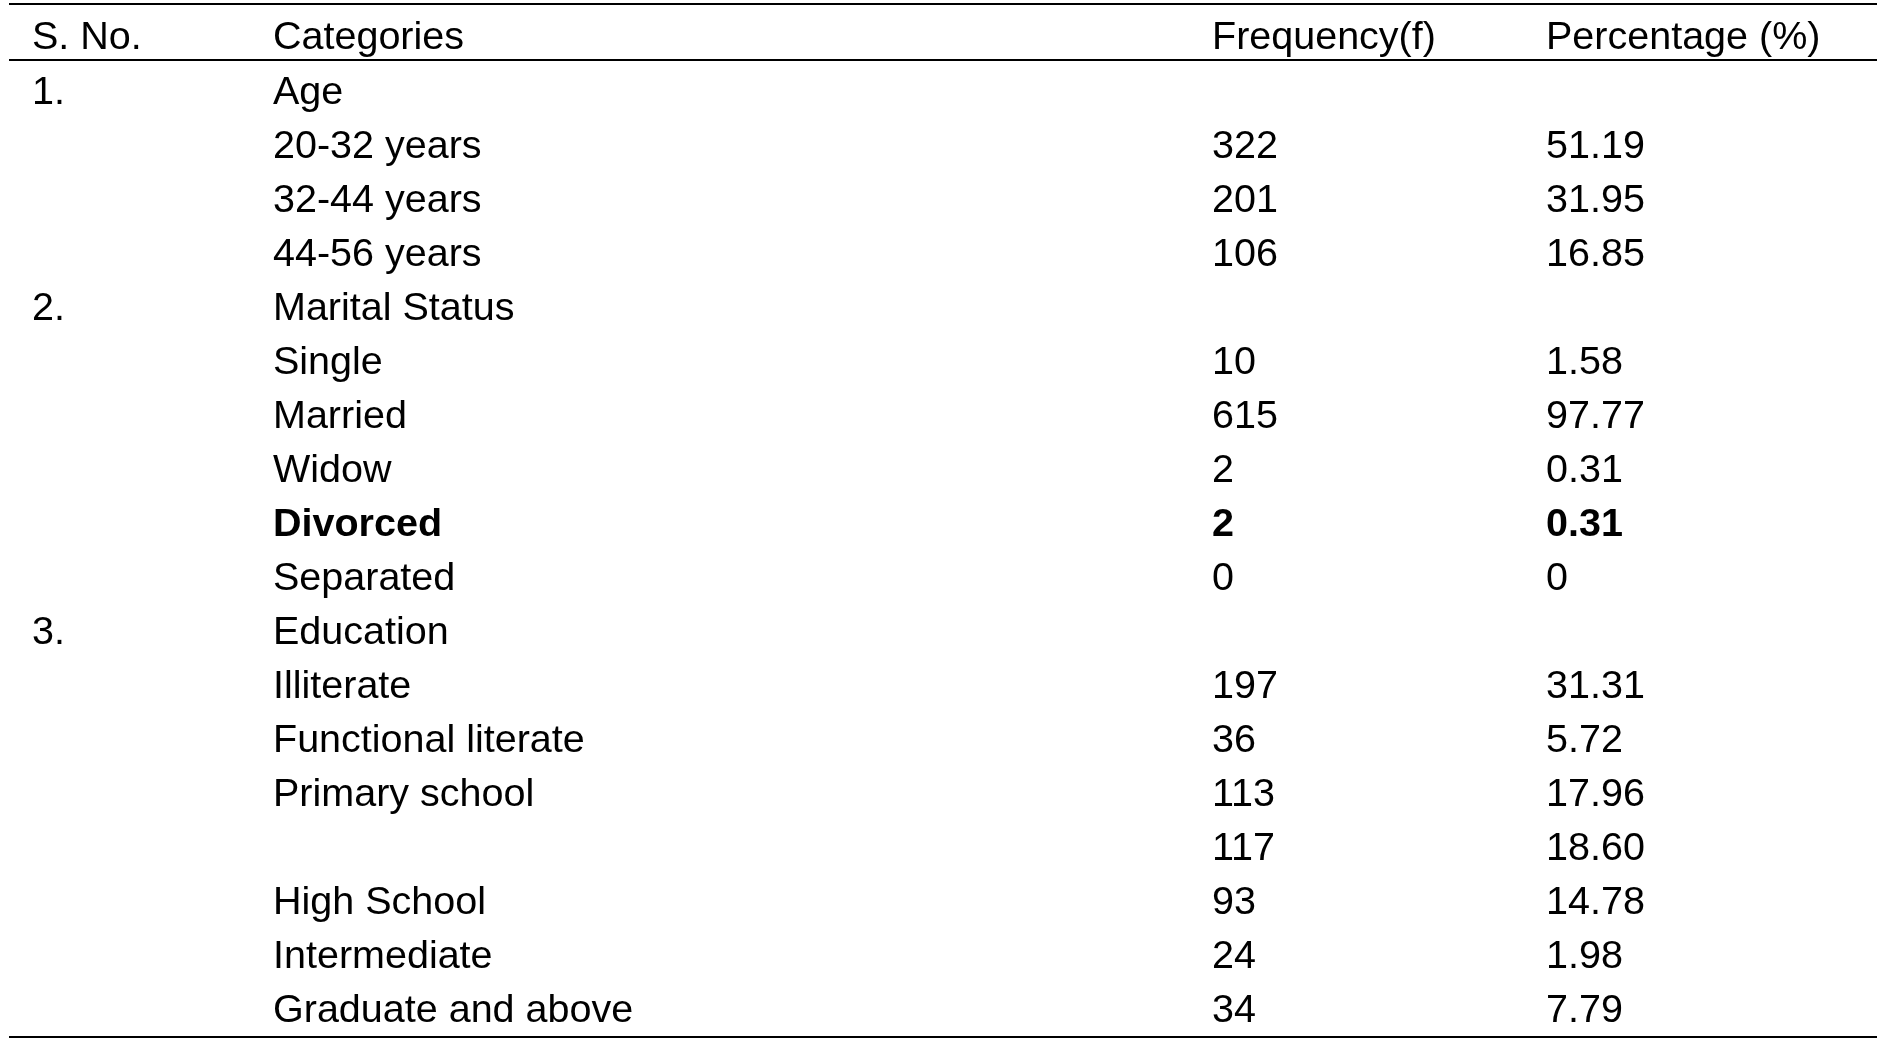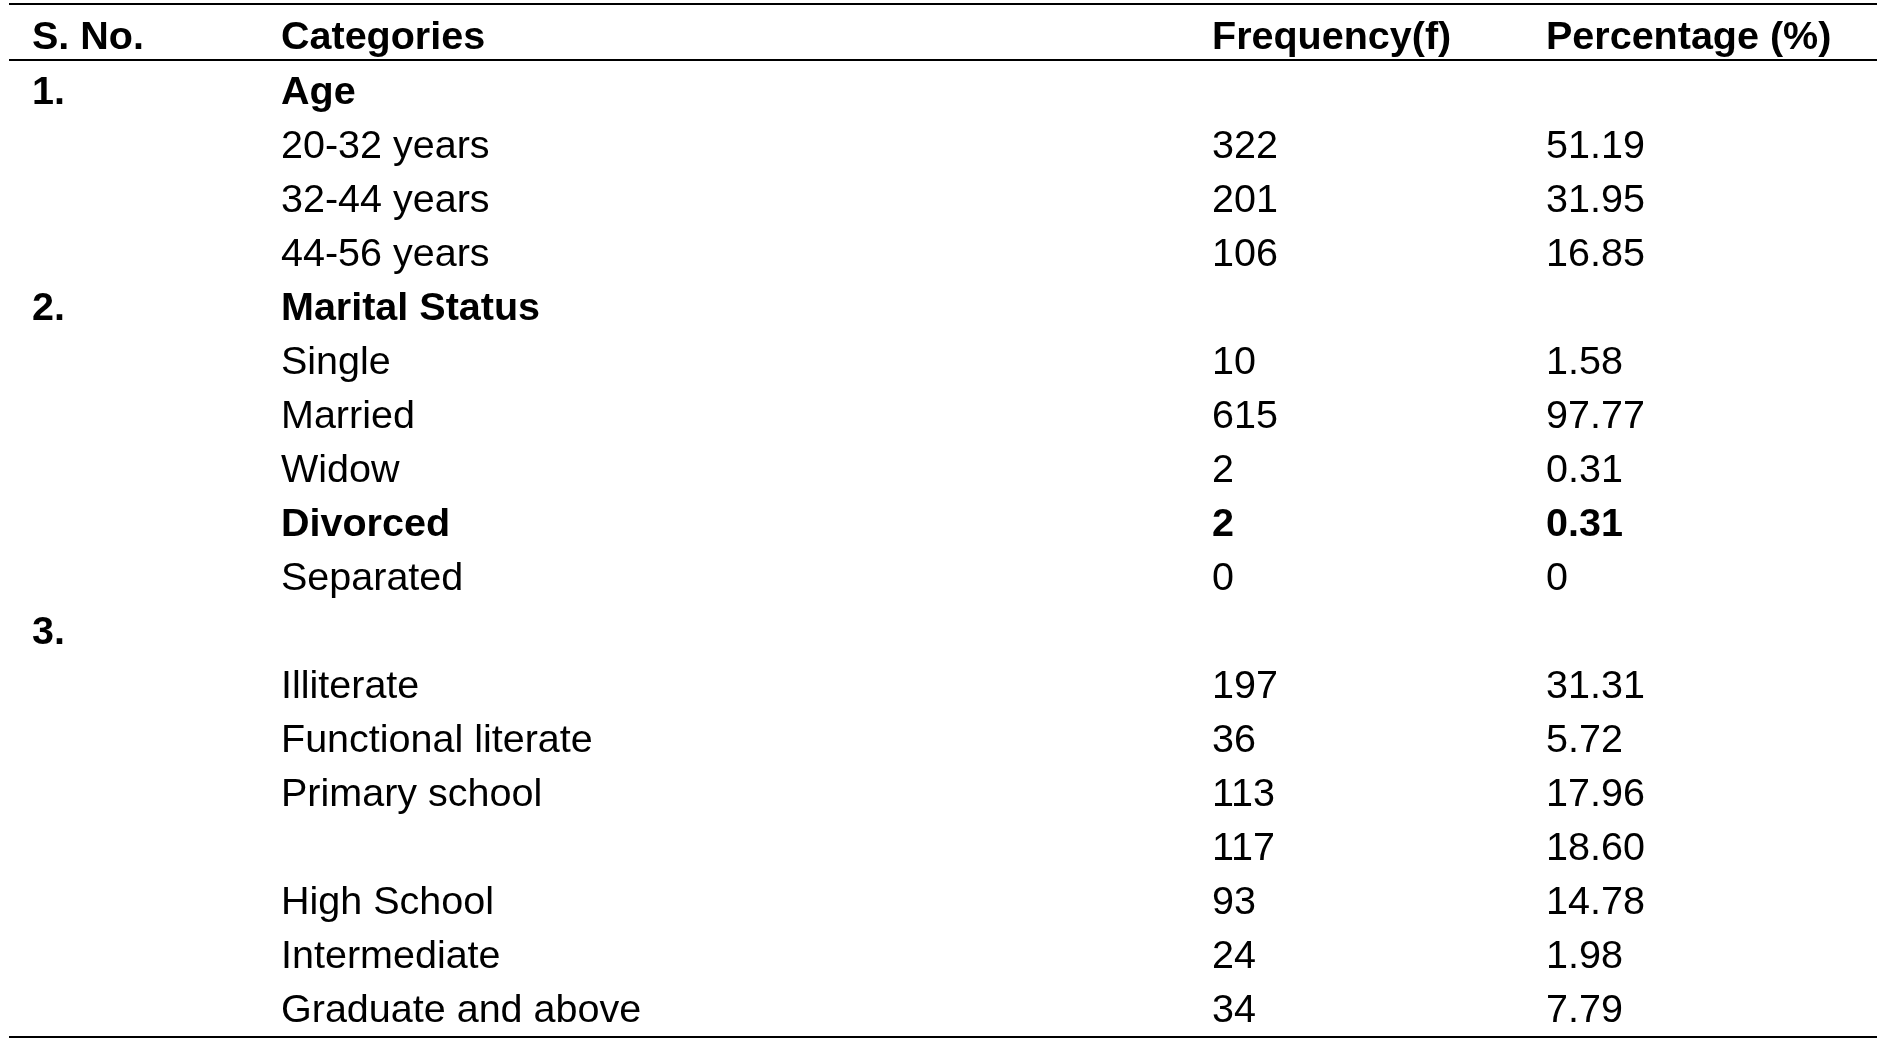--- a/index.html
+++ b/index.html
@@ -33,25 +33,25 @@
     height: 54px;
     font-size: 39.5px;
     line-height: 54px;
     white-space: nowrap;
   }
   .cell {
     position: absolute;
     top: 0;
   }
   .c-sno { left: 32px; }
-  .c-cat { left: 273px; margin-left: 8px; }
+  .c-cat { left: 273px; }
   .c-freq { left: 1212px; }
   .c-pct { left: 1546px; }
 
-  .bold { font-weight: bold; }
+  .bold { font-weight: normal; }
 </style>
 </head>
 <body>
 
 <div class="rule top"></div>
 
 <div class="row bold" style="top:8px;">
   <span class="cell c-sno">S. No.</span>
   <span class="cell c-cat">Categories</span>
   <span class="cell c-freq">Frequency(f)</span>
@@ -105,20 +105,21 @@
   <span class="cell c-pct">0.31</span>
 </div>
 <div class="row" style="top:549px;">
   <span class="cell c-cat">Separated</span>
   <span class="cell c-freq">0</span>
   <span class="cell c-pct">0</span>
 </div>
 
 <div class="row bold" style="top:603px;">
   <span class="cell c-sno">3.</span>
+  <span class="cell c-cat">Education</span>
 </div>
 <div class="row" style="top:657px;padding-left:6px;">
   <span class="cell c-cat">Illiterate</span>
   <span class="cell c-freq">197</span>
   <span class="cell c-pct">31.31</span>
 </div>
 <div class="row" style="top:711px;">
   <span class="cell c-cat">Functional literate</span>
   <span class="cell c-freq">36</span>
   <span class="cell c-pct">5.72</span>

